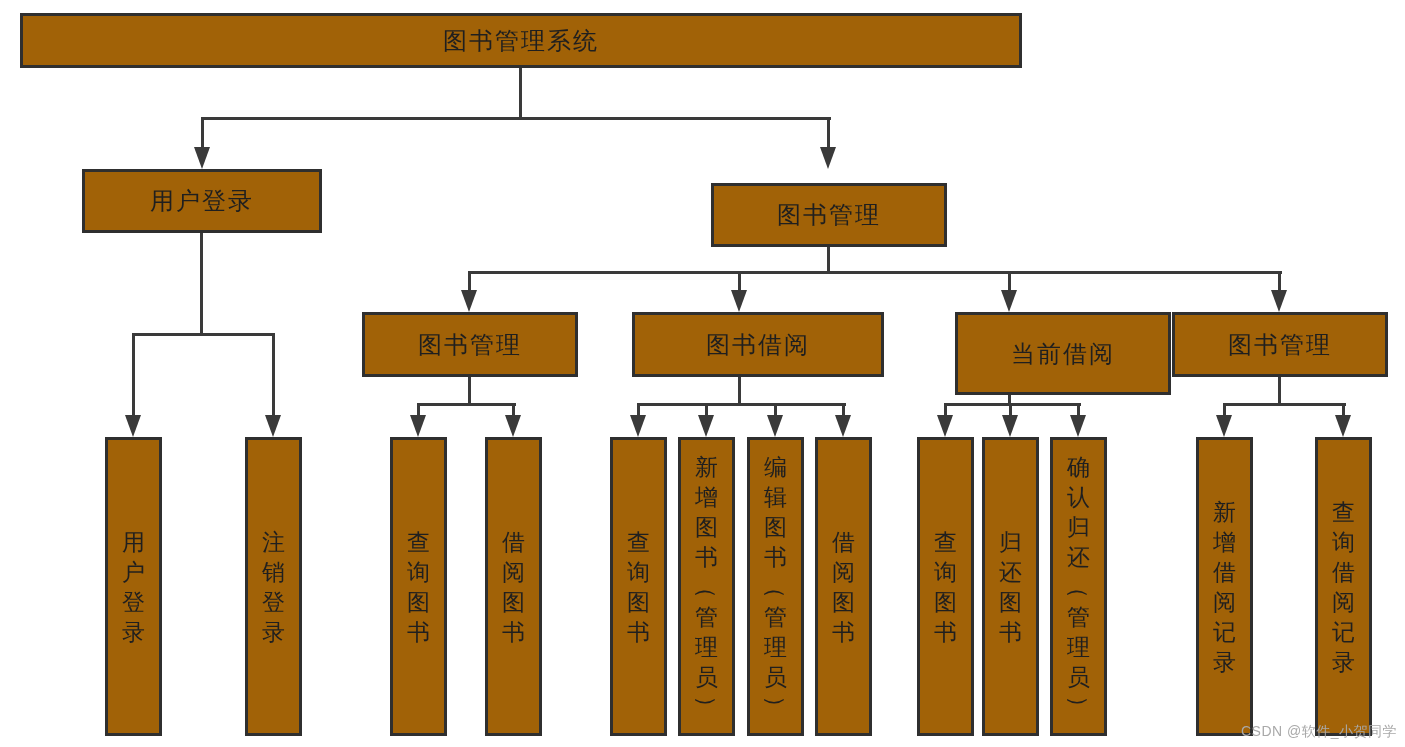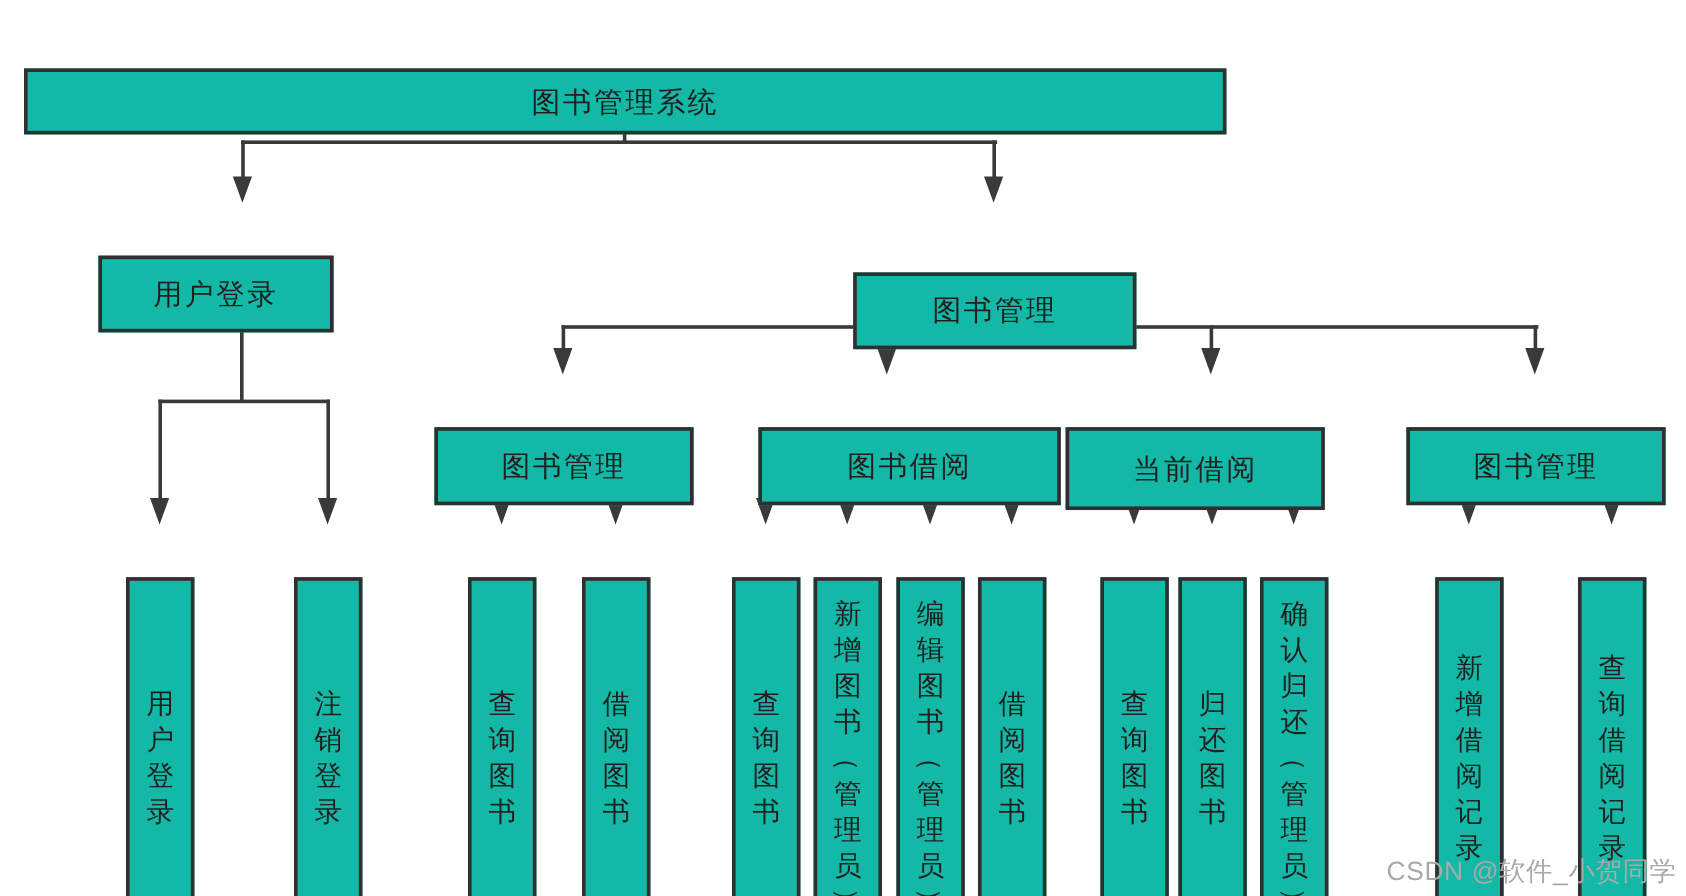--- a/index.html
+++ b/index.html
@@ -15,43 +15,42 @@
   .tri {
     position: absolute; width: 0; height: 0;
     border-left: 8px solid transparent;
     border-right: 8px solid transparent;
     border-top: 22px solid #3a3a3a;
   }
   .box {
     position: absolute;
     box-sizing: border-box;
     border: 3px solid #2f2f2f;
-    background: #14b8a6;
+    background: #a16207;
     color: #1f1f1f;
     display: flex;
     align-items: center;
     justify-content: center;
-    margin-top: 44px;
   }
   .hbox { font-size: 24px; letter-spacing: 2px; }
   .vbox { top: 437px; width: 57px; height: 299px; }
   .vtext {
     width: 100%; height: 100%;
     display: flex; flex-direction: column;
     align-items: center; justify-content: center;
   }
   .vchar {
     height: 30px; line-height: 30px; width: 100%;
     text-align: center; font-size: 23px; color: #1f1f1f;
   }
   .vchar.rot { transform: rotate(90deg); }
   .watermark {
     position: absolute;
     right: 8px; bottom: 6px;
-    font-size: 22px;
+    font-size: 14px;
     color: #a9a9a9;
     letter-spacing: 0.5px;
     z-index: 10;
     white-space: nowrap;
   }
 </style>
 </head>
 <body>
 
 <div class="stage">
@@ -112,34 +111,34 @@
   <div class="ln" style="left:1223px;top:403px;width:123px;height:3px"></div>
   <div class="ln" style="left:1223px;top:403px;width:3px;height:12px"></div>
   <div class="tri" style="left:1216px;top:415px"></div>
   <div class="ln" style="left:1342px;top:403px;width:3px;height:12px"></div>
   <div class="tri" style="left:1335px;top:415px"></div>
 
   <div class="box hbox" style="left:20px;top:13px;width:1002px;height:55px">
     <span>图书管理系统</span>
   </div>
 
-  <div class="box hbox" style="left:82px;top:169px;width:196px;height:64px">
+  <div class="box hbox" style="left:82px;top:169px;width:240px;height:64px">
     <span>用户登录</span>
   </div>
   <div class="box hbox" style="left:711px;top:183px;width:236px;height:64px">
     <span>图书管理</span>
   </div>
 
   <div class="box hbox" style="left:362px;top:312px;width:216px;height:65px">
     <span>图书管理</span>
   </div>
   <div class="box hbox" style="left:632px;top:312px;width:252px;height:65px">
     <span>图书借阅</span>
   </div>
-  <div class="box hbox" style="left:888px;top:312px;width:216px;height:69px">
+  <div class="box hbox" style="left:955px;top:312px;width:216px;height:83px">
     <span>当前借阅</span>
   </div>
   <div class="box hbox" style="left:1172px;top:312px;width:216px;height:65px">
     <span>图书管理</span>
   </div>
 
   <div class="box vbox" style="left:105px">
     <div class="vtext">
         <div class="vchar">用</div>
         <div class="vchar">户</div>

